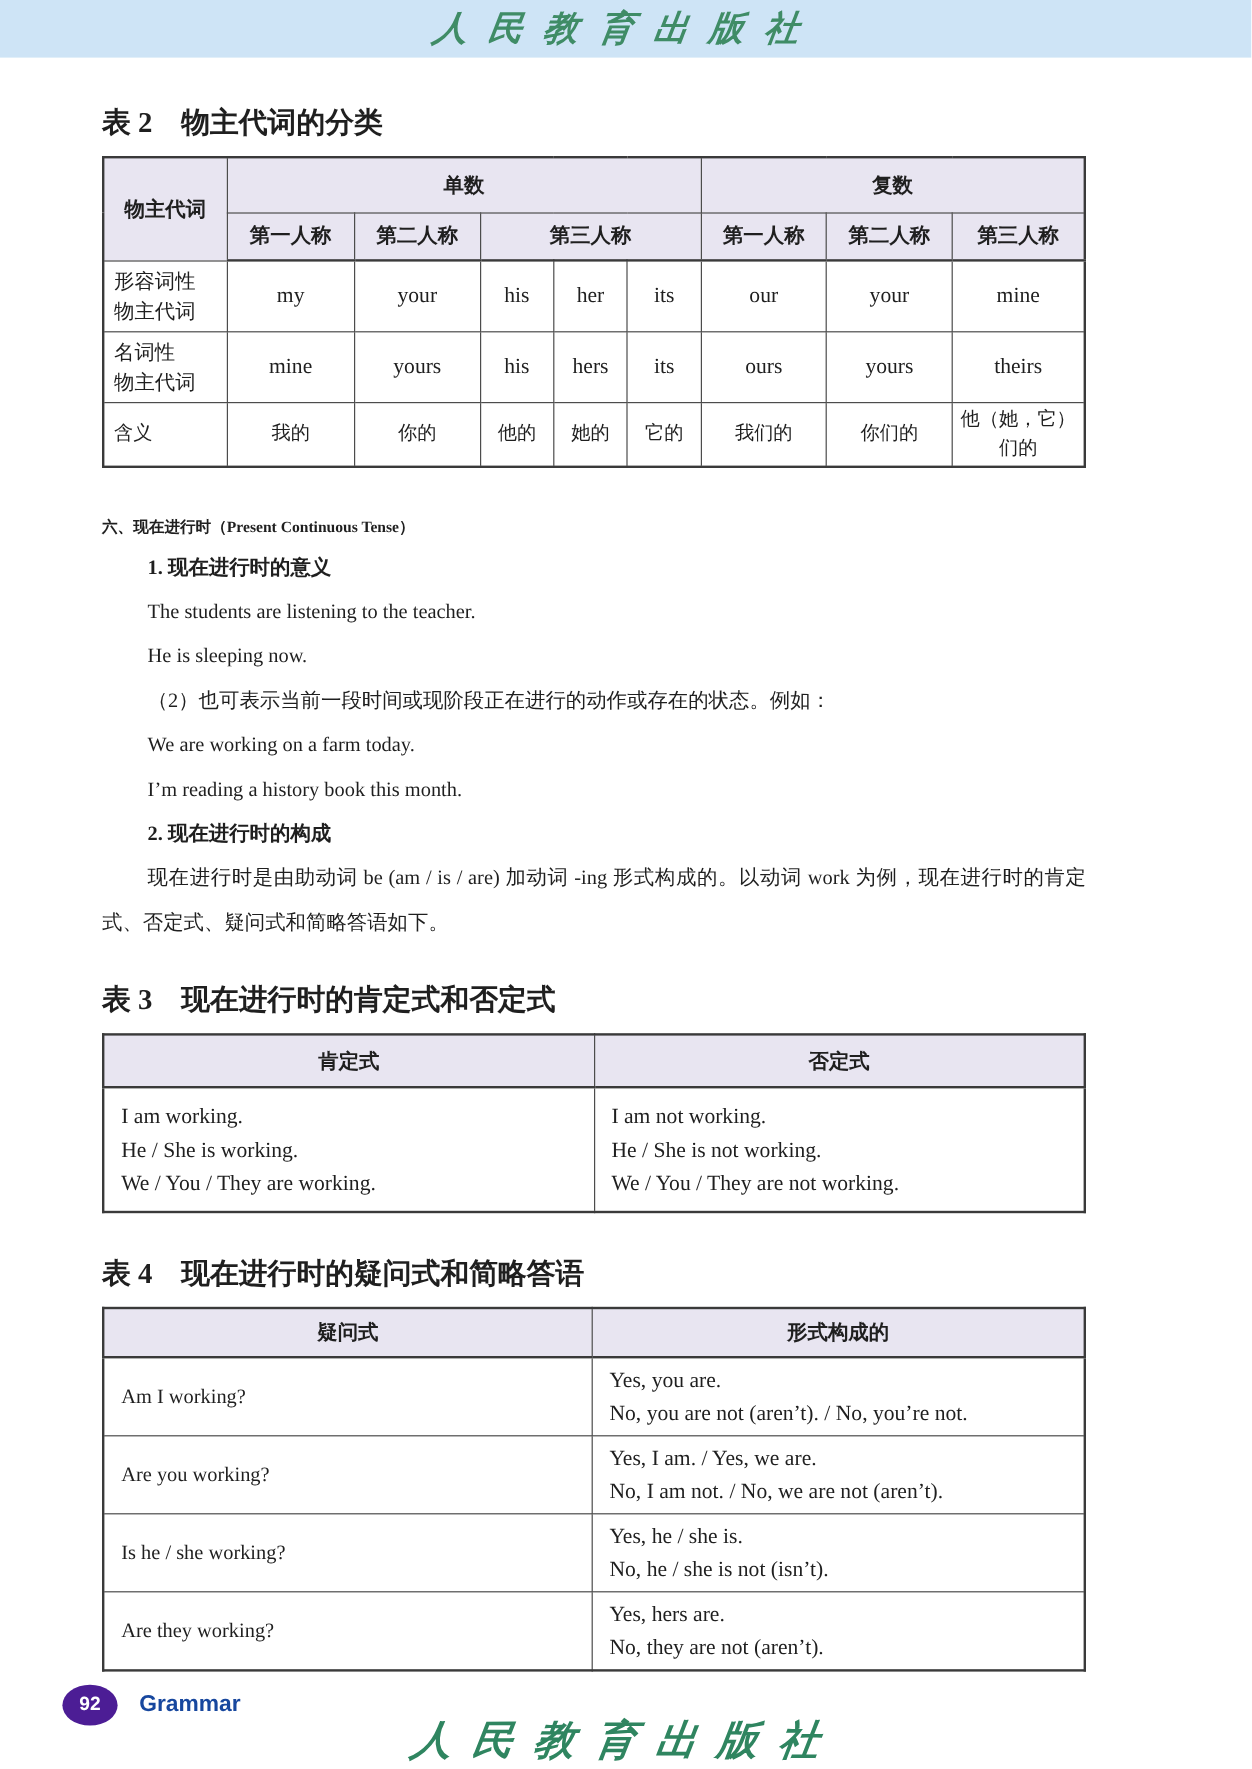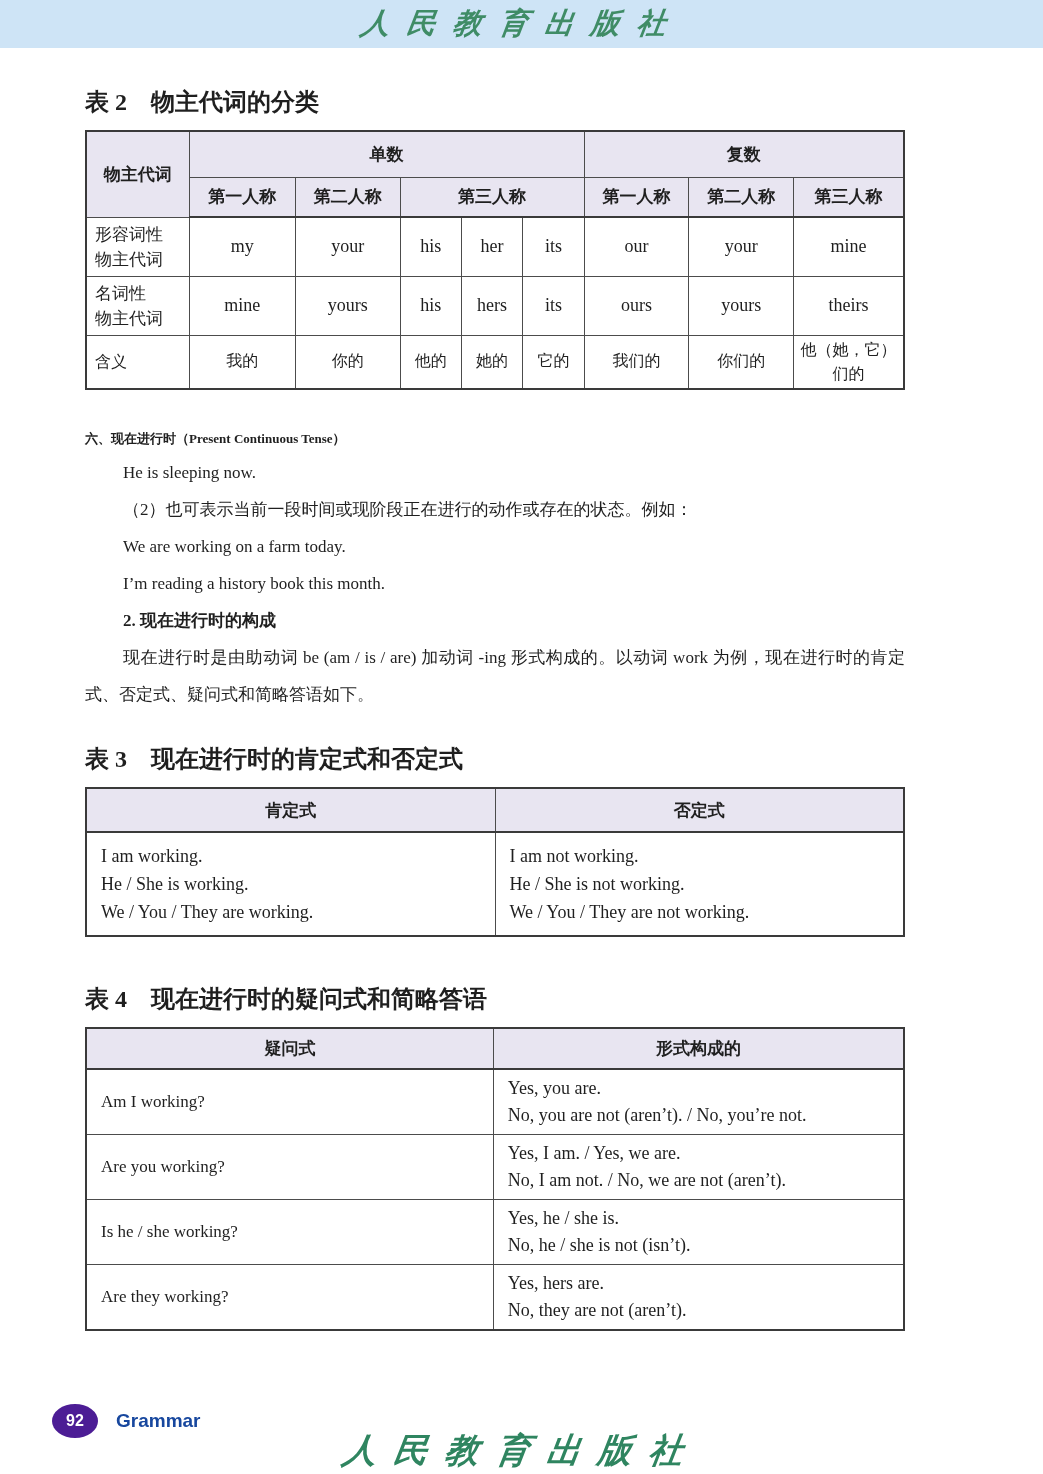--- a/index.html
+++ b/index.html
@@ -39,21 +39,21 @@
     left: 85px;
     width: 820px;
   }
   .caption {
     text-align: left;
     font-weight: 700;
     font-size: 24px;
     margin-top: 38px;
   }
   .caption.c3 { margin-top: 30px; }
-  .caption.c4 { margin-top: 46px; }
+  .caption.c4 { margin-top: 34px; }
   table {
     border-collapse: collapse;
     width: 820px;
     margin-top: 12px;
     border: 2px solid #3a3a3a;
     table-layout: fixed;
   }
   th, td {
     border: 1px solid #4c4c4c;
     font-size: 17px;
@@ -214,20 +214,22 @@
           <td>她的</td>
           <td>它的</td>
           <td>我们的</td>
           <td>你们的</td>
           <td class="wrapcell">他（她，它）们的</td>
         </tr>
       </tbody>
     </table>
 
     <div class="h-section">六、现在进行时（Present Continuous Tense）</div>
+    <div class="line bold">1. 现在进行时的意义</div>
+    <div class="line">The students are listening to the teacher.</div>
     <div class="line">He is sleeping now.</div>
     <div class="line">（2）也可表示当前一段时间或现阶段正在进行的动作或存在的状态。例如：</div>
     <div class="line">We are working on a farm today.</div>
     <div class="line">I’m reading a history book this month.</div>
     <div class="line bold">2. 现在进行时的构成</div>
     <div class="para">现在进行时是由助动词 be (am / is / are) 加动词 -ing 形式构成的。以动词 work 为例，现在进行时的肯定式、否定式、疑问式和简略答语如下。</div>
 
     <div class="caption c3">表 3　现在进行时的肯定式和否定式</div>
     <table class="t34 t3">
       <colgroup>

